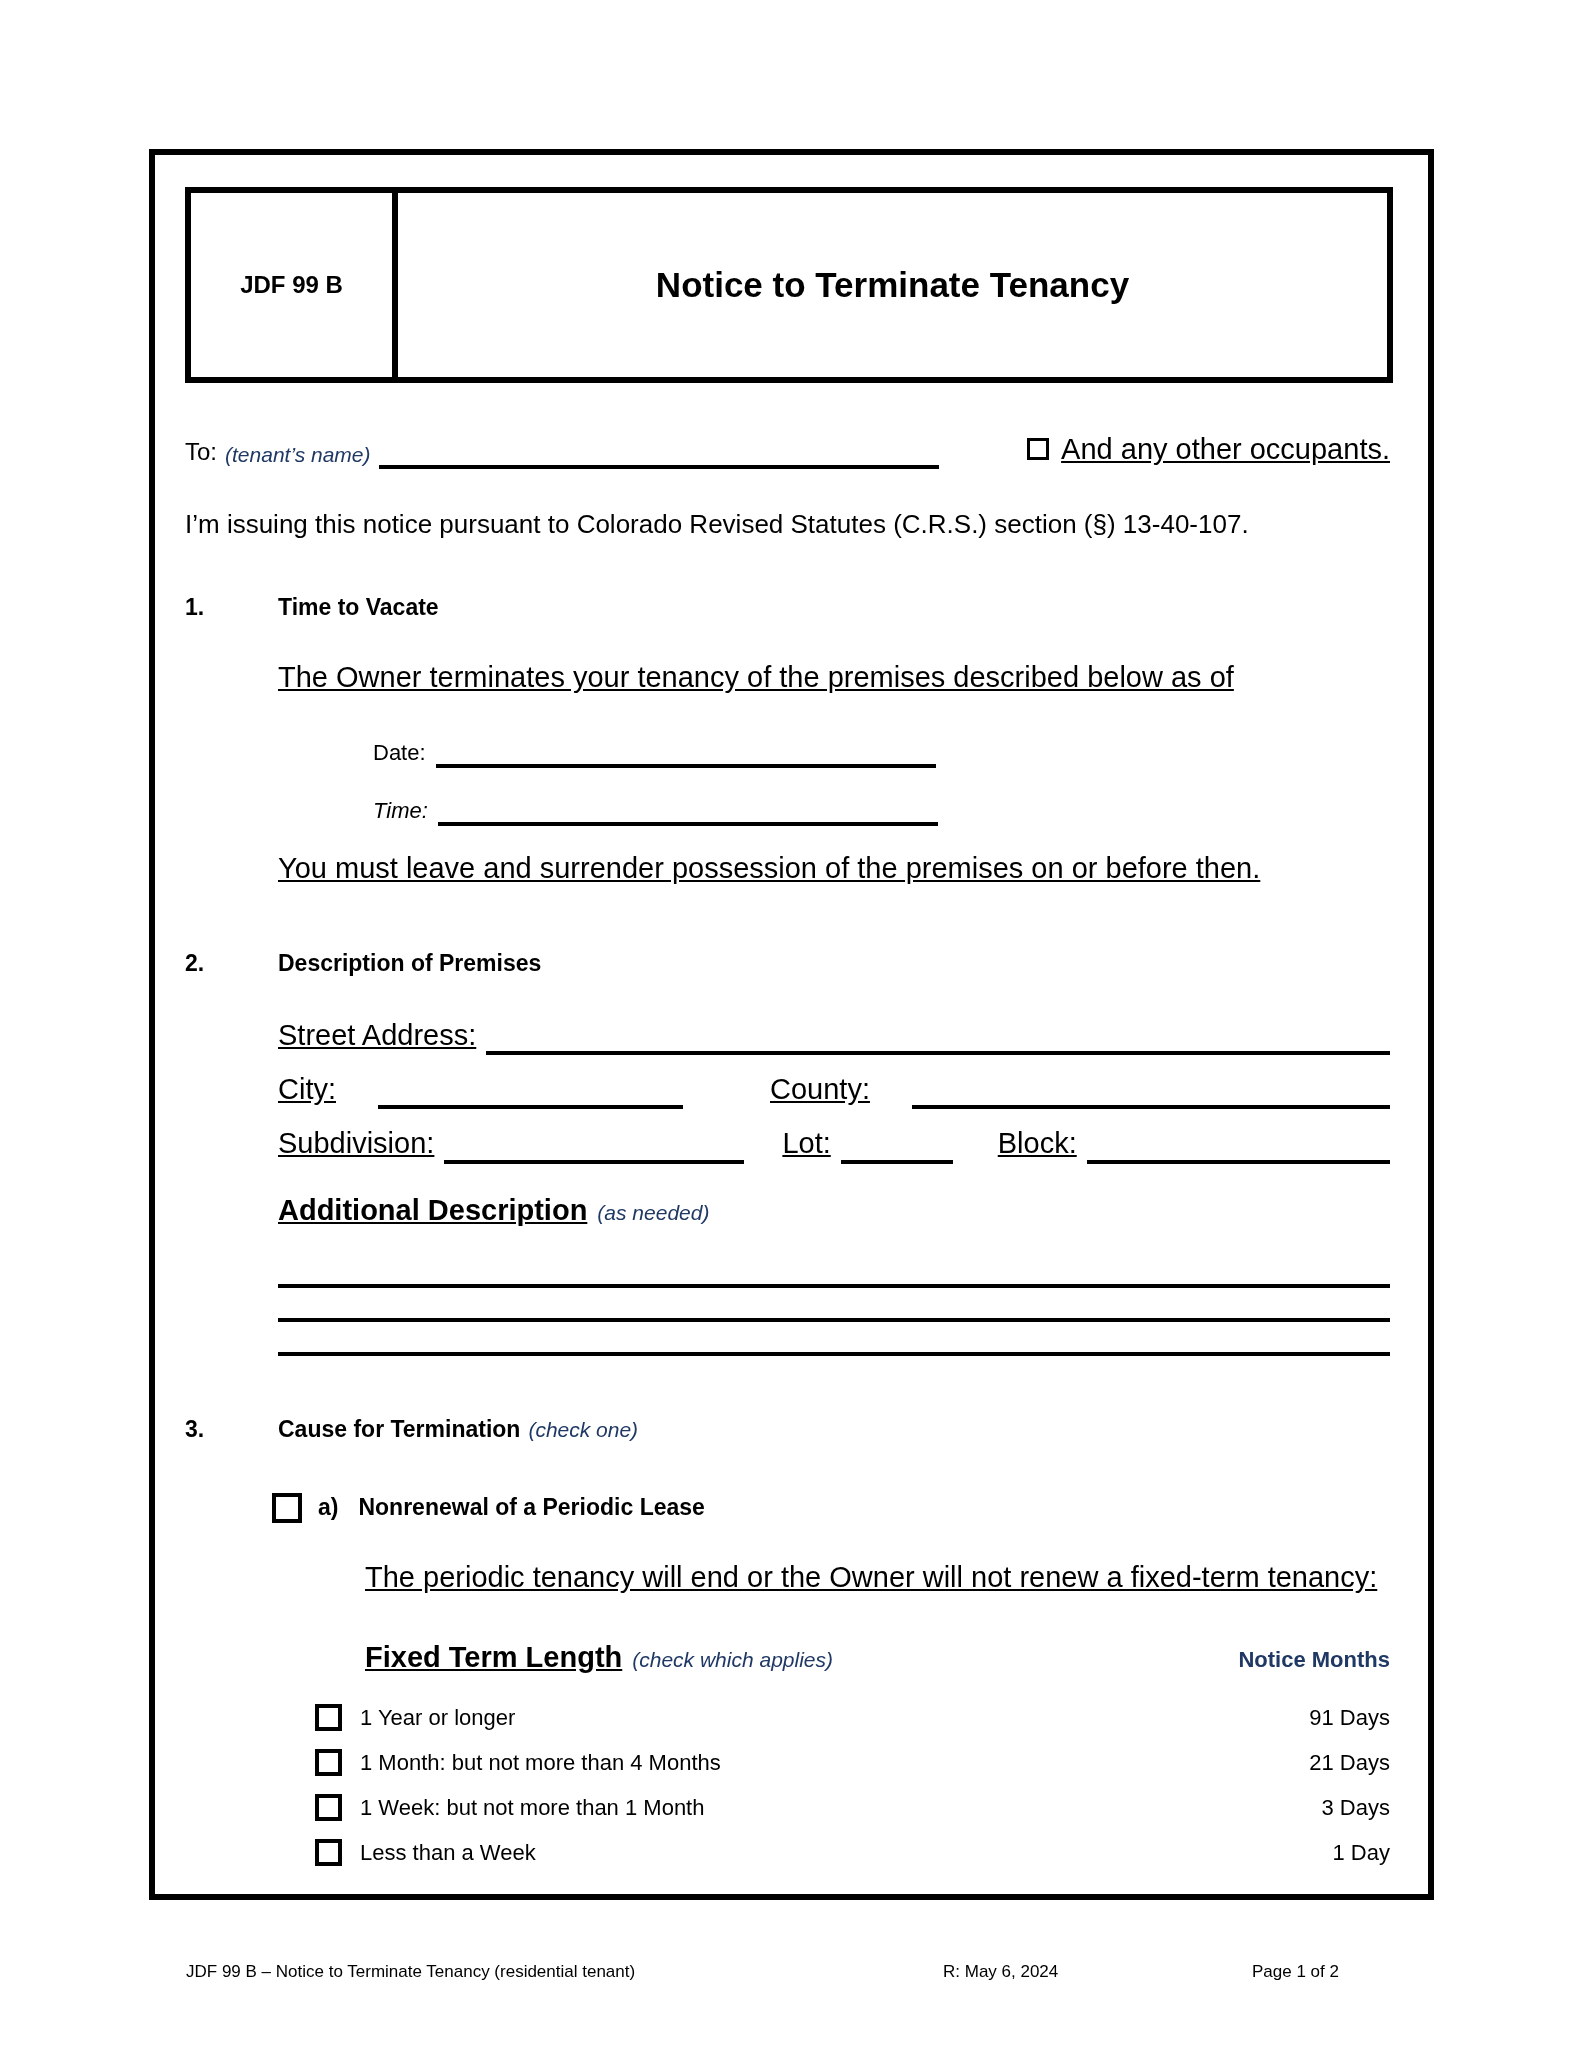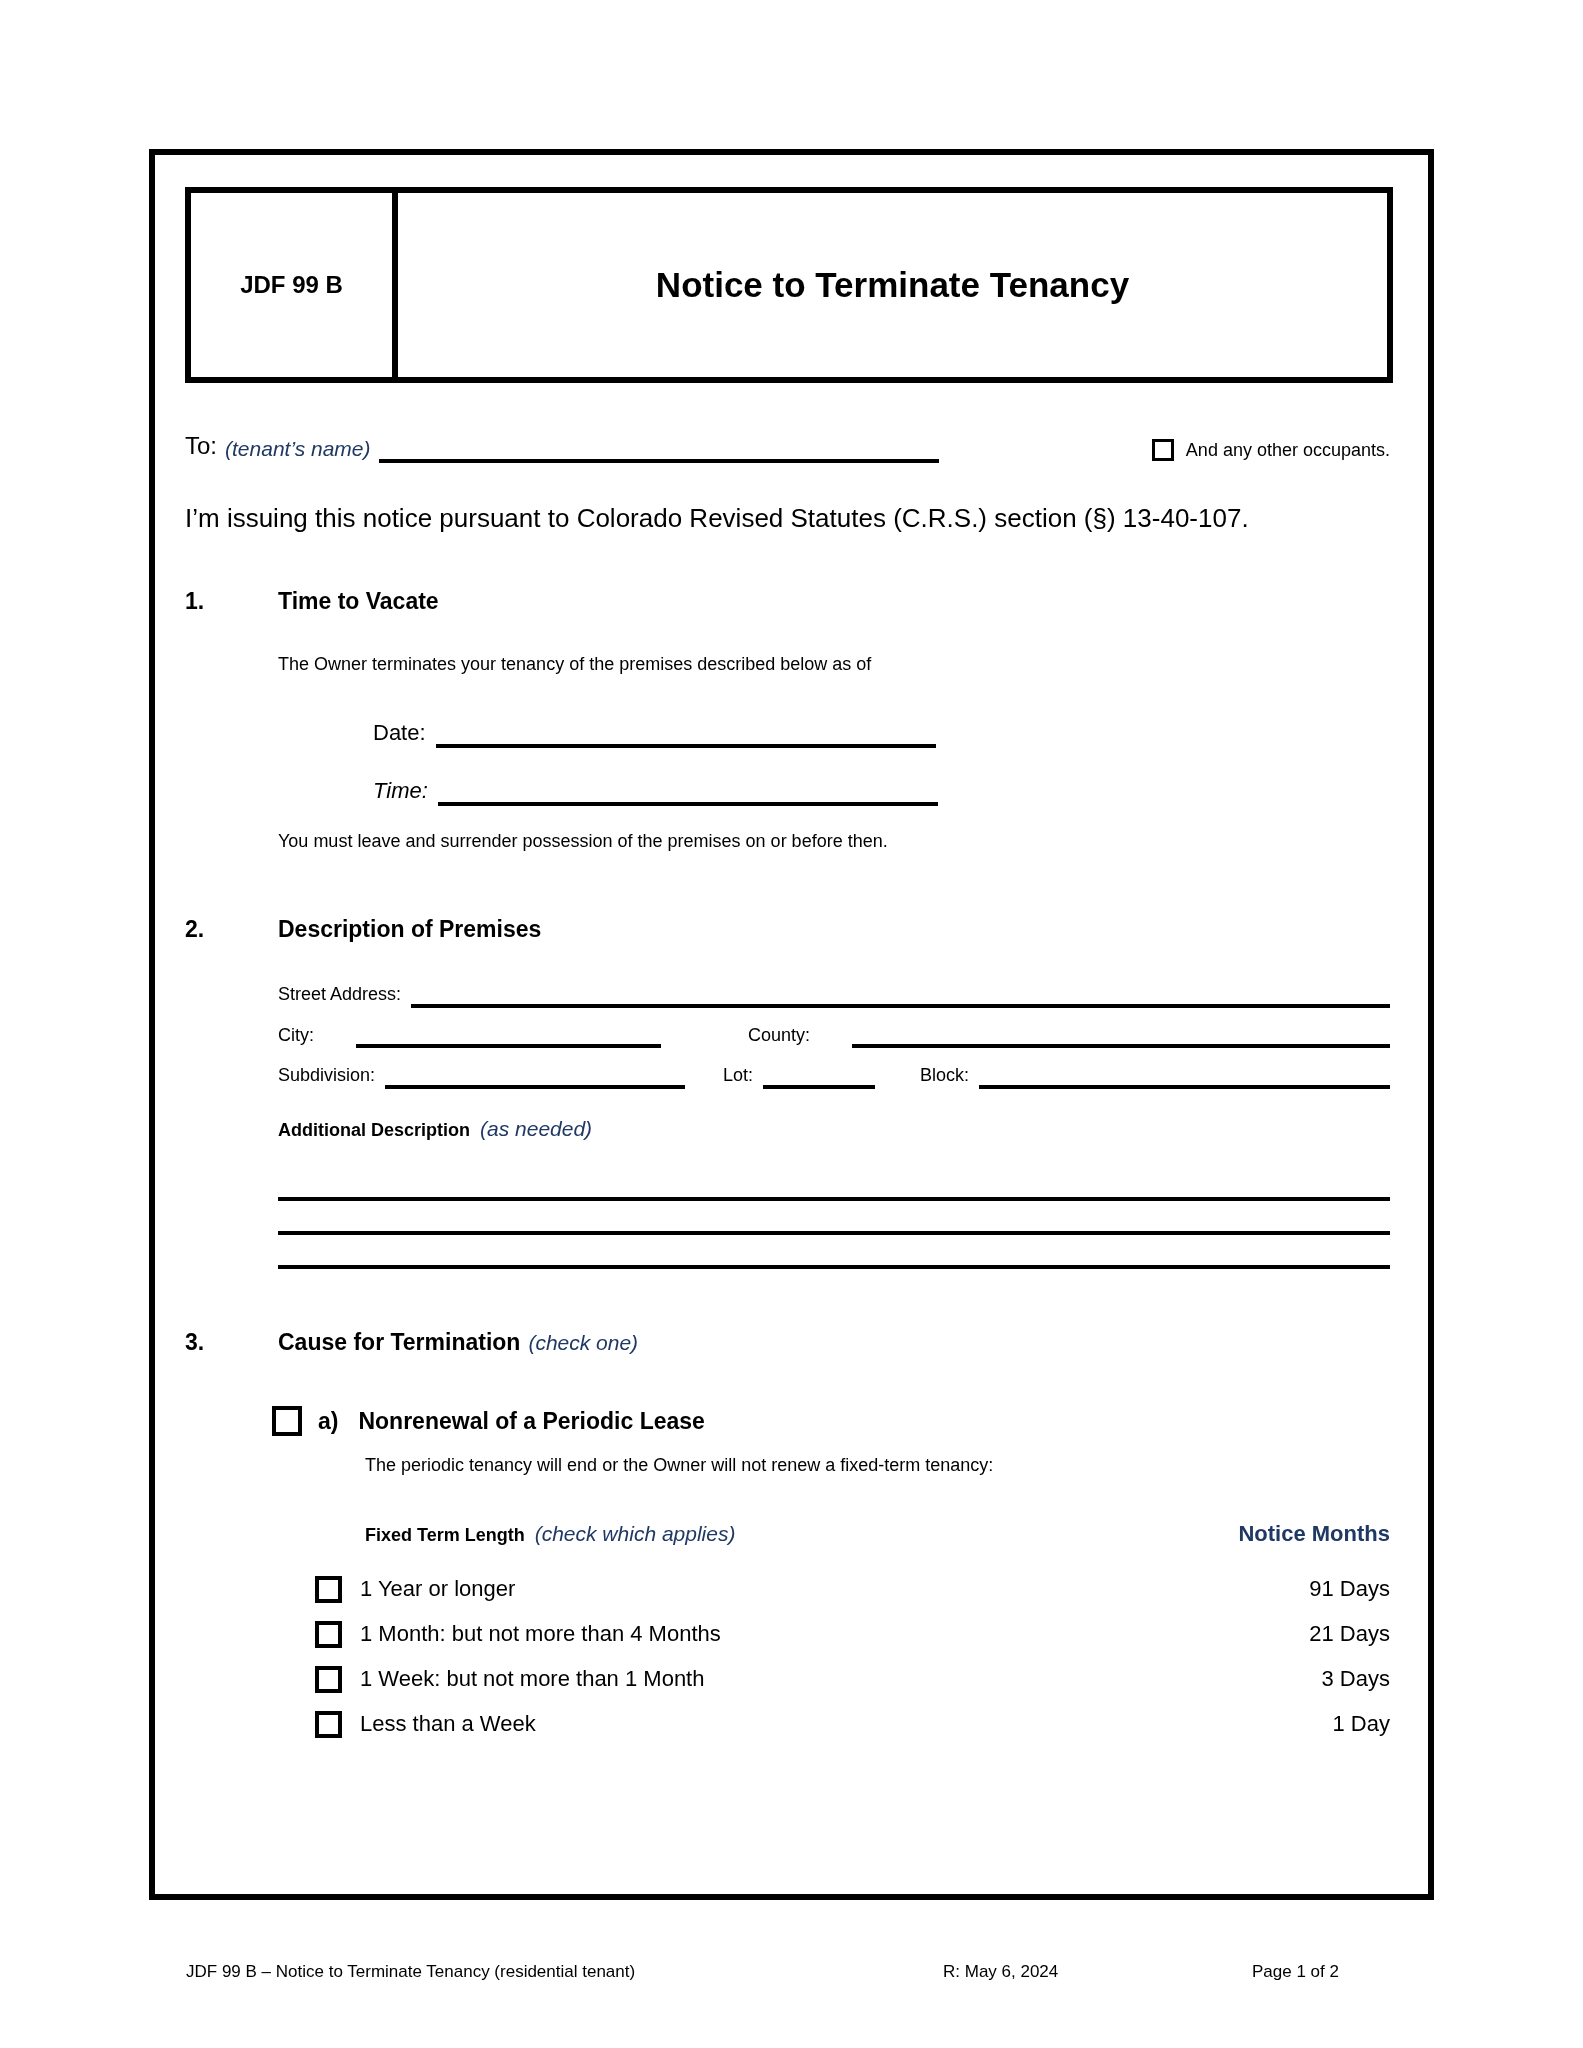--- a/index.html
+++ b/index.html
@@ -28,21 +28,21 @@
   }
 
   .frow { display:flex; align-items:flex-end; }
   .fill { display:inline-block; border-bottom:4px solid #000; margin-bottom:-2px; }
   .blank-line { border-bottom:4px solid #000; height:0; }
 
   .cb { display:inline-block; width:22px; height:22px; border:3px solid #000; background:#fff; flex:0 0 auto; }
   .cb-md { width:27px; height:27px; border-width:4px; }
   .cb-lg { width:30px; height:30px; border-width:4px; }
 
-  .t { font-size:18px; line-height:1.25; }
+  .t { font-size:29px; line-height:1.25;text-decoration:underline; }
   .t23 { font-size:24px; line-height:1.25; }
   .b { font-weight:bold; }
   .hint { color:#1F3864; font-style:italic; font-size:21px; }
   .blue-b { color:#1F3864; font-weight:bold; }
 
   .to-row { margin-top:48px; }
   .to-row .hint { margin-left:8px; }
   .to-row .name-fill { width:560px; margin-left:8px; }
   .occupants { margin-left:auto; display:flex; align-items:center; gap:12px; }
 
@@ -79,21 +79,21 @@
   .subdiv-row .block-label { margin-left:45px; }
   .subdiv-row .block-fill { flex:1; margin-left:10px; }
   .addl-row { margin-top:30px; display:flex; align-items:baseline; gap:10px; }
   .addl-line1 { margin-top:56px; }
   .addl-line { margin-top:30px; }
 
   .s3-head { margin-top:60px; }
   .opt-a-row { margin-top:50px; margin-left:87px; display:flex; align-items:center; gap:16px; }
   .opt-a-row .letter { font-weight:bold; font-size:23px; }
   .opt-a-row .opt-title { font-weight:bold; font-size:23px; margin-left:4px; }
-  .s3-body { margin-top:18px; }
+  .s3-body { margin-top:36px; }
 
   .tbl-head { margin-top:44px; display:flex; align-items:baseline; }
   .tbl-head .left { display:flex; align-items:baseline; gap:10px; }
   .tbl-head .right { margin-left:auto; font-size:22px; }
 
   .term-rows { margin-top:20px; margin-left:130px; }
   .term-row { display:flex; align-items:center; height:45px; }
   .term-row .cb { margin-right:18px; }
   .term-row .term { font-size:22px; }
   .term-row .notice { margin-left:auto; font-size:22px; }

